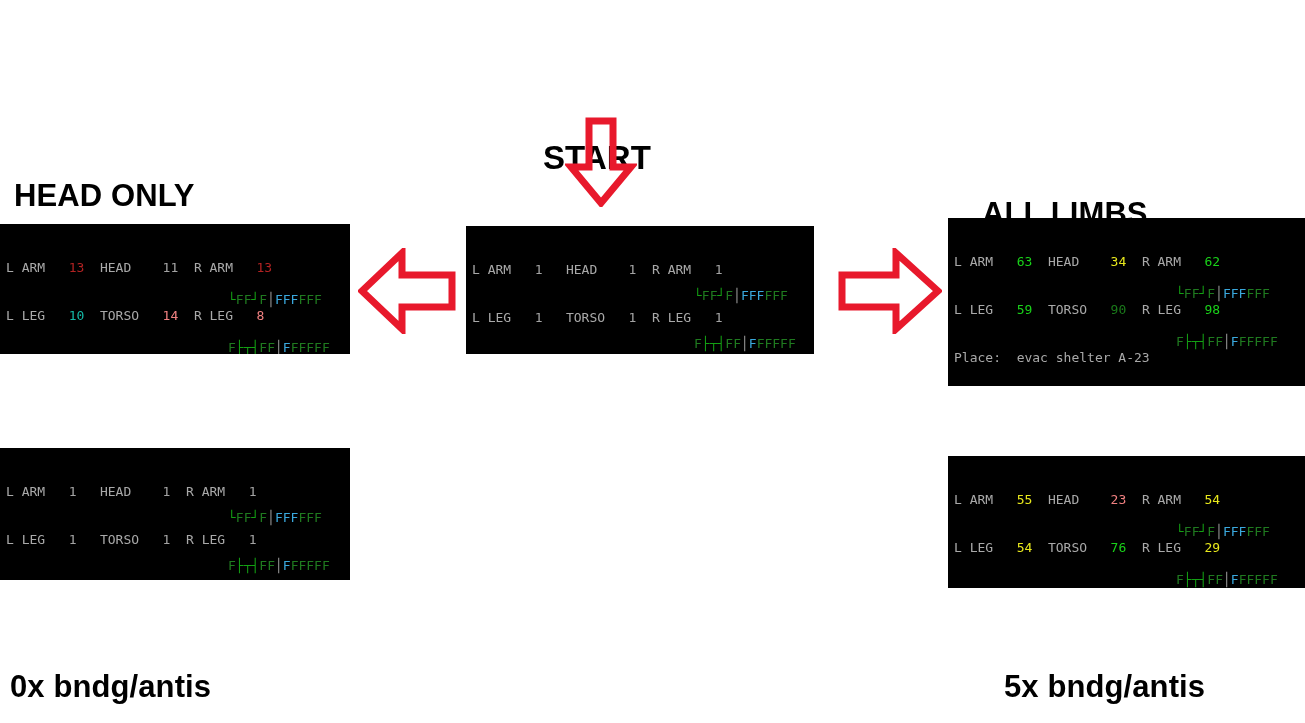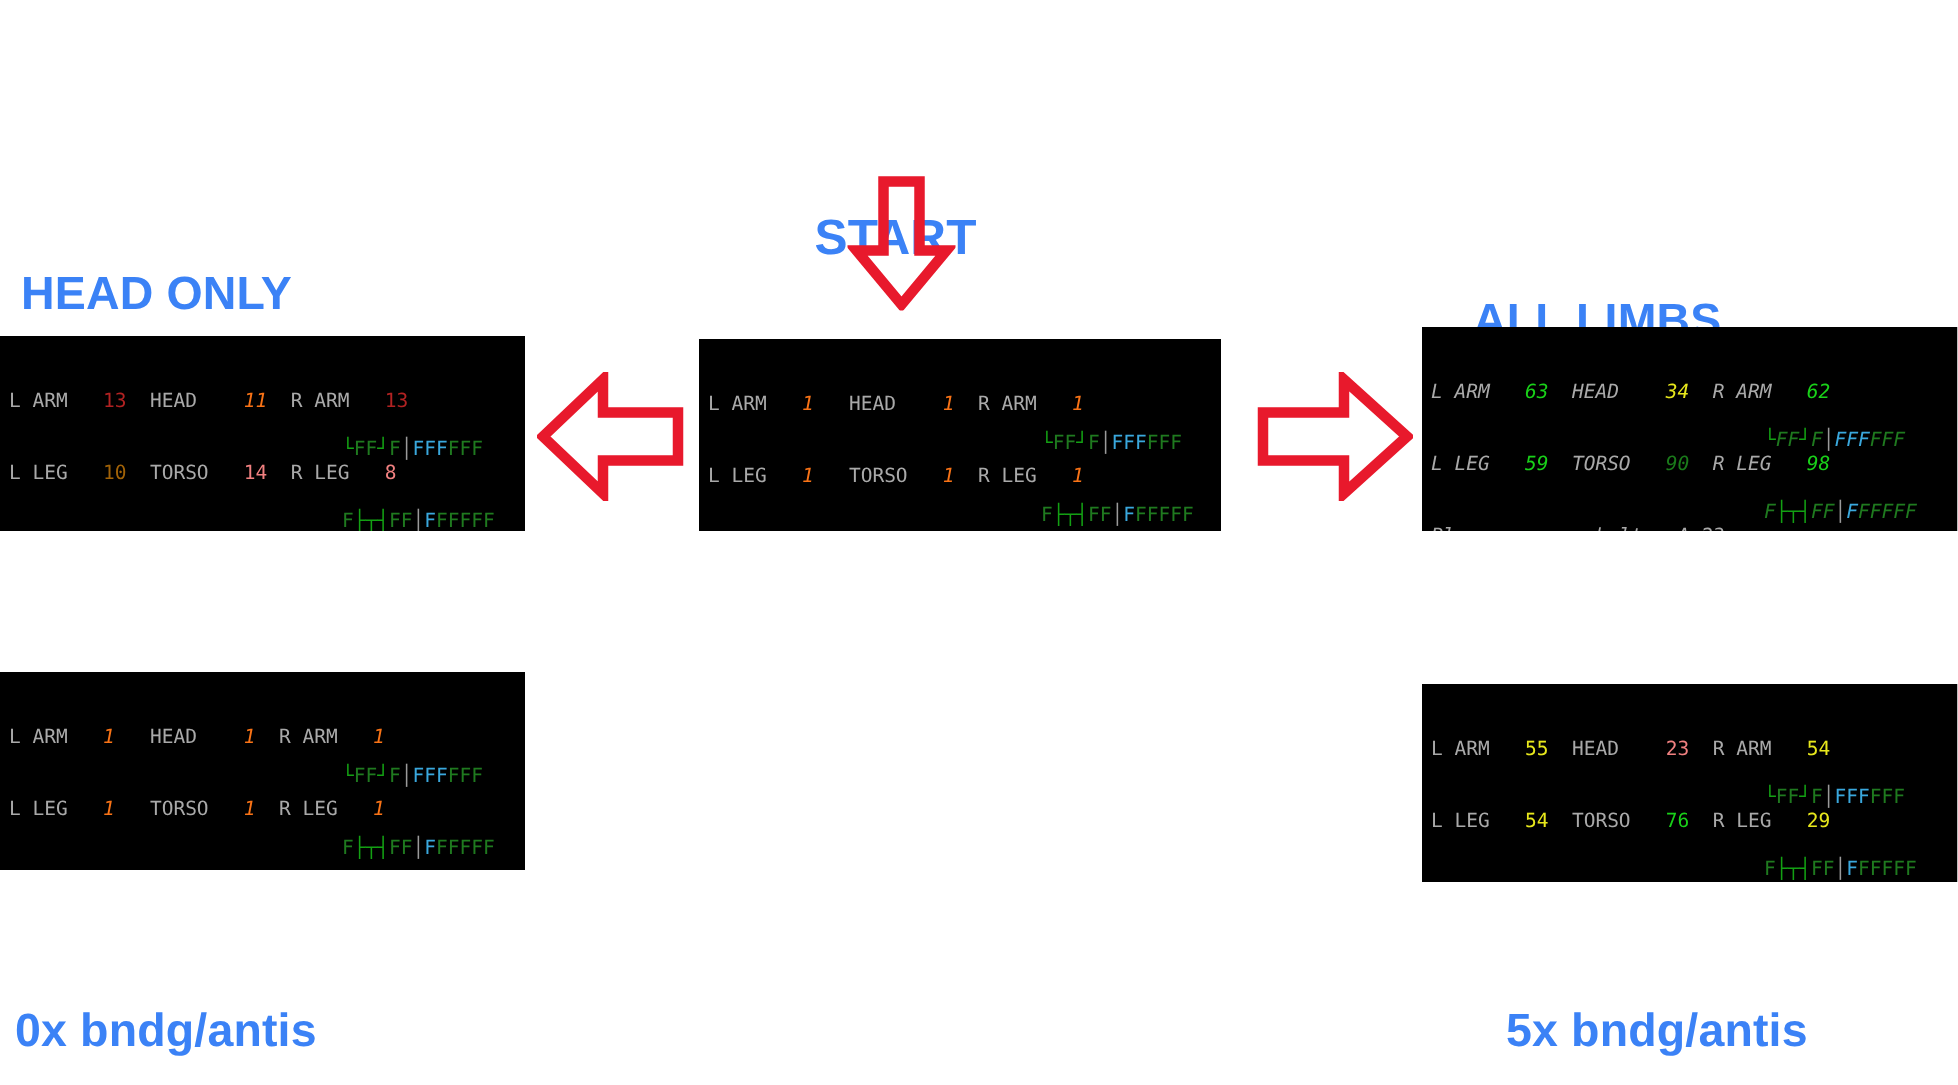--- a/index.html
+++ b/index.html
@@ -1,42 +1,42 @@
 <!DOCTYPE html>
 <html><head>
 <meta charset="utf-8">
 <style>
   html,body{margin:0;padding:0;background:#ffffff;}
   body{width:1305px;height:723px;position:relative;overflow:hidden;
        font-family:"Liberation Sans",sans-serif;}
 
   
-  .anno{position:absolute;color:#3b82f6;font-weight:700;line-height:1.12;
+  .anno{position:absolute;color:#000000;font-weight:700;line-height:1.12;
         white-space:pre;letter-spacing:.1px;}
   .anno .l1{display:block;}
   .anno .l2{display:block;}
   .anno.big{font-size:31px;}
   .anno.start{font-size:33px;}
 
   
   .arrow{position:absolute;}
   .arrow svg{display:block;width:100%;height:100%;}
 
   
   .term{position:absolute;background:#000000;overflow:hidden;
         font-family:"DejaVu Sans Mono","Liberation Mono",monospace;
         font-size:13px;line-height:16px;}
   .term .rows{position:absolute;left:6px;top:4px;white-space:pre;}
   .row{height:16px;white-space:pre;}
   .lbl{color:#a9a9a9;}
   .val-gray{color:#a9a9a9;}
 
   .v-red-d{color:#b22222;}
-  .v-red{color:#f97316;font-style:italic;}
-  .v-red-l{color:#a16207;}
+  .v-red{color:#a3a3a3;}
+  .v-red-l{color:#14b8a6;}
   .v-pink{color:#f08080;}
   .v-green{color:#19d119;}
   .v-green-d{color:#1a7a1a;}
   .v-yellow{color:#e8e81c;}
 
   
   .minimap{position:absolute;white-space:pre;
            font-family:"DejaVu Sans Mono","Liberation Mono",monospace;
            font-size:13px;line-height:16px;}
   .mm-row{height:16px;white-space:pre;}
@@ -120,21 +120,21 @@
   </div>
   <div class="minimap" style="left:228px;top:30px;">
     <div class="mm-row"><span class="mw">└</span><span class="mf">FF</span><span class="mw">┘</span><span class="mf">F</span><span class="mwall">│</span><span class="mf-b">FFF</span><span class="mf">FFF</span></div>
     <div class="mm-row"><span class="mf">F</span><span class="mw">├┬┤</span><span class="mf">FF</span><span class="mwall">│</span><span class="mf-b">F</span><span class="mf">FFFFF</span></div>
     
     
     
   </div>
 </div>
 
-<div class="term" style="left:948px;top:218px;width:357px;height:136px;font-style:italic;">
+<div class="term" style="left:948px;top:218px;width:357px;height:168px;">
   <div class="rows">
     <div class="row"><span class="lbl">L ARM</span><span class="lbl">   </span><span class="v-green">63</span><span class="lbl">  </span><span class="lbl">HEAD</span><span class="lbl">    </span><span class="v-yellow">34</span><span class="lbl">  </span><span class="lbl">R ARM</span><span class="lbl">   </span><span class="v-green">62</span></div>
     <div class="row"><span class="lbl">L LEG</span><span class="lbl">   </span><span class="v-green">59</span><span class="lbl">  </span><span class="lbl">TORSO</span><span class="lbl">   </span><span class="v-green-d">90</span><span class="lbl">  </span><span class="lbl">R LEG</span><span class="lbl">   </span><span class="v-green">98</span></div>
     <div class="row"><span class="lbl">Place:</span><span class="lbl">  </span><span class="val-gray">evac shelter A-23</span></div>
     
     
     
     
     
   </div>

